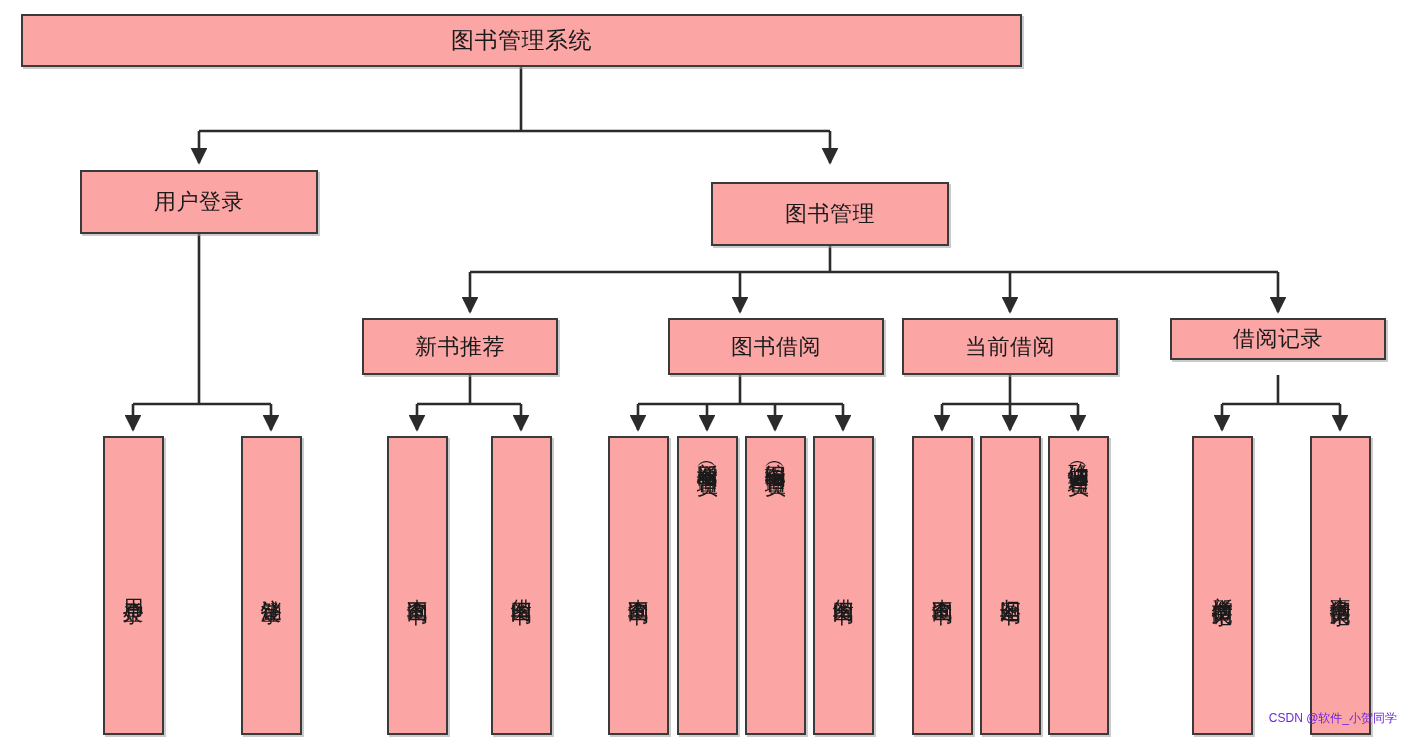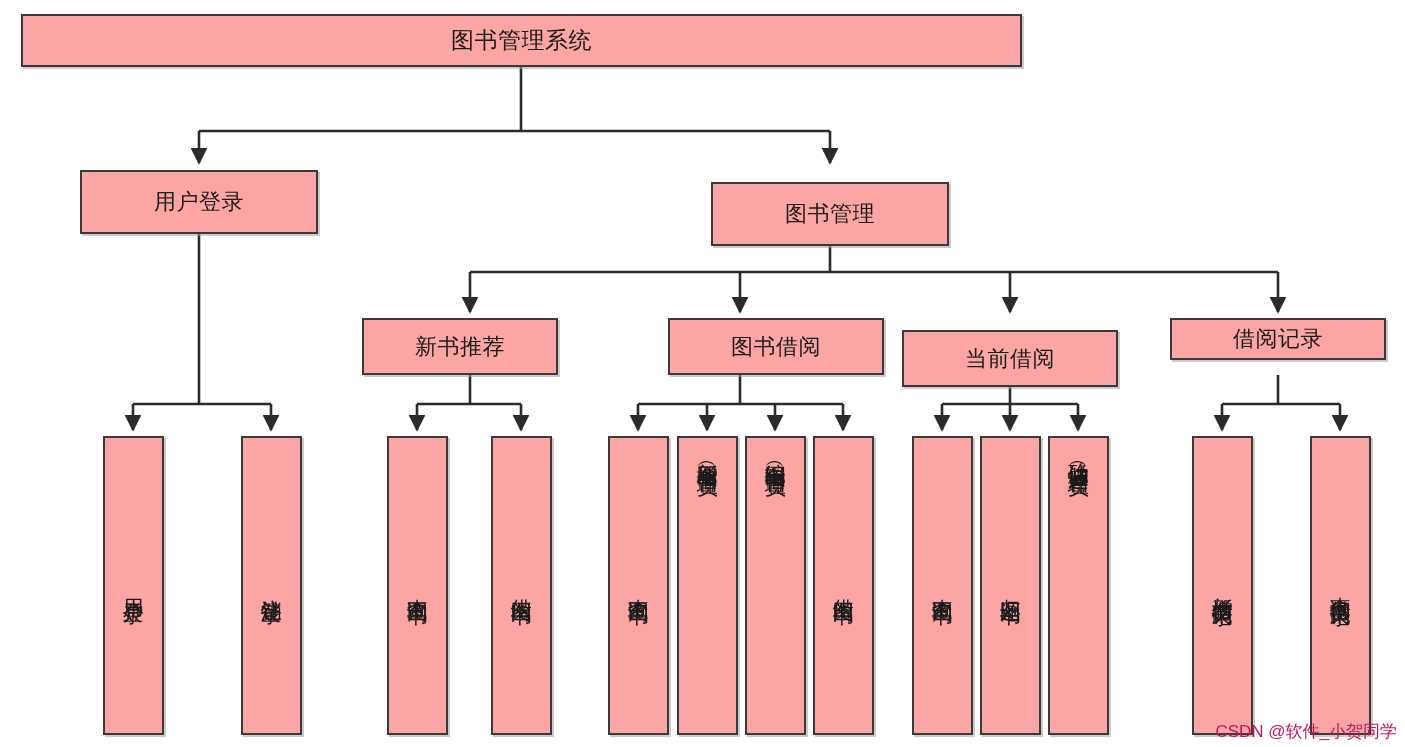--- a/index.html
+++ b/index.html
@@ -49,23 +49,23 @@
     font-size:21px;
     line-height:1.12;
     letter-spacing:2px;
     white-space:nowrap;
   }
   .node.v.top .label{align-self:flex-start;}
 
   #watermark{
     position:absolute;
     right:8px;
-    bottom:4px;
-    font-size:17px;
-    color:#be185d;
+    bottom:20px;
+    font-size:12px;
+    color:#6d28d9;
     white-space:nowrap;
     user-select:none;
   }
 </style>
 </head>
 <body>
 
 <div id="canvas">
 
   <svg id="edges" viewBox="0 0 1405 747" xmlns="http://www.w3.org/2000/svg">
@@ -128,21 +128,21 @@
   <div class="node h" style="left:711px;top:182px;width:238px;height:64px;">
     <span class="label">图书管理</span>
   </div>
 
   <div class="node h" style="left:362px;top:318px;width:196px;height:57px;">
     <span class="label">新书推荐</span>
   </div>
   <div class="node h" style="left:632px;top:318px;width:216px;height:57px;margin-left:36px;">
     <span class="label">图书借阅</span>
   </div>
-  <div class="node h" style="left:902px;top:318px;width:216px;height:57px;margin-top:12px;">
+  <div class="node h" style="left:902px;top:318px;width:216px;height:57px;">
     <span class="label">当前借阅</span>
   </div>
   <div class="node h" style="left:1170px;top:318px;width:216px;height:42px;">
     <span class="label">借阅记录</span>
   </div>
 
   <div class="node v" style="left:103px;top:436px;width:61px;height:299px;">
     <span class="label">用户登录</span>
   </div>
   <div class="node v" style="left:241px;top:436px;width:61px;height:299px;">

